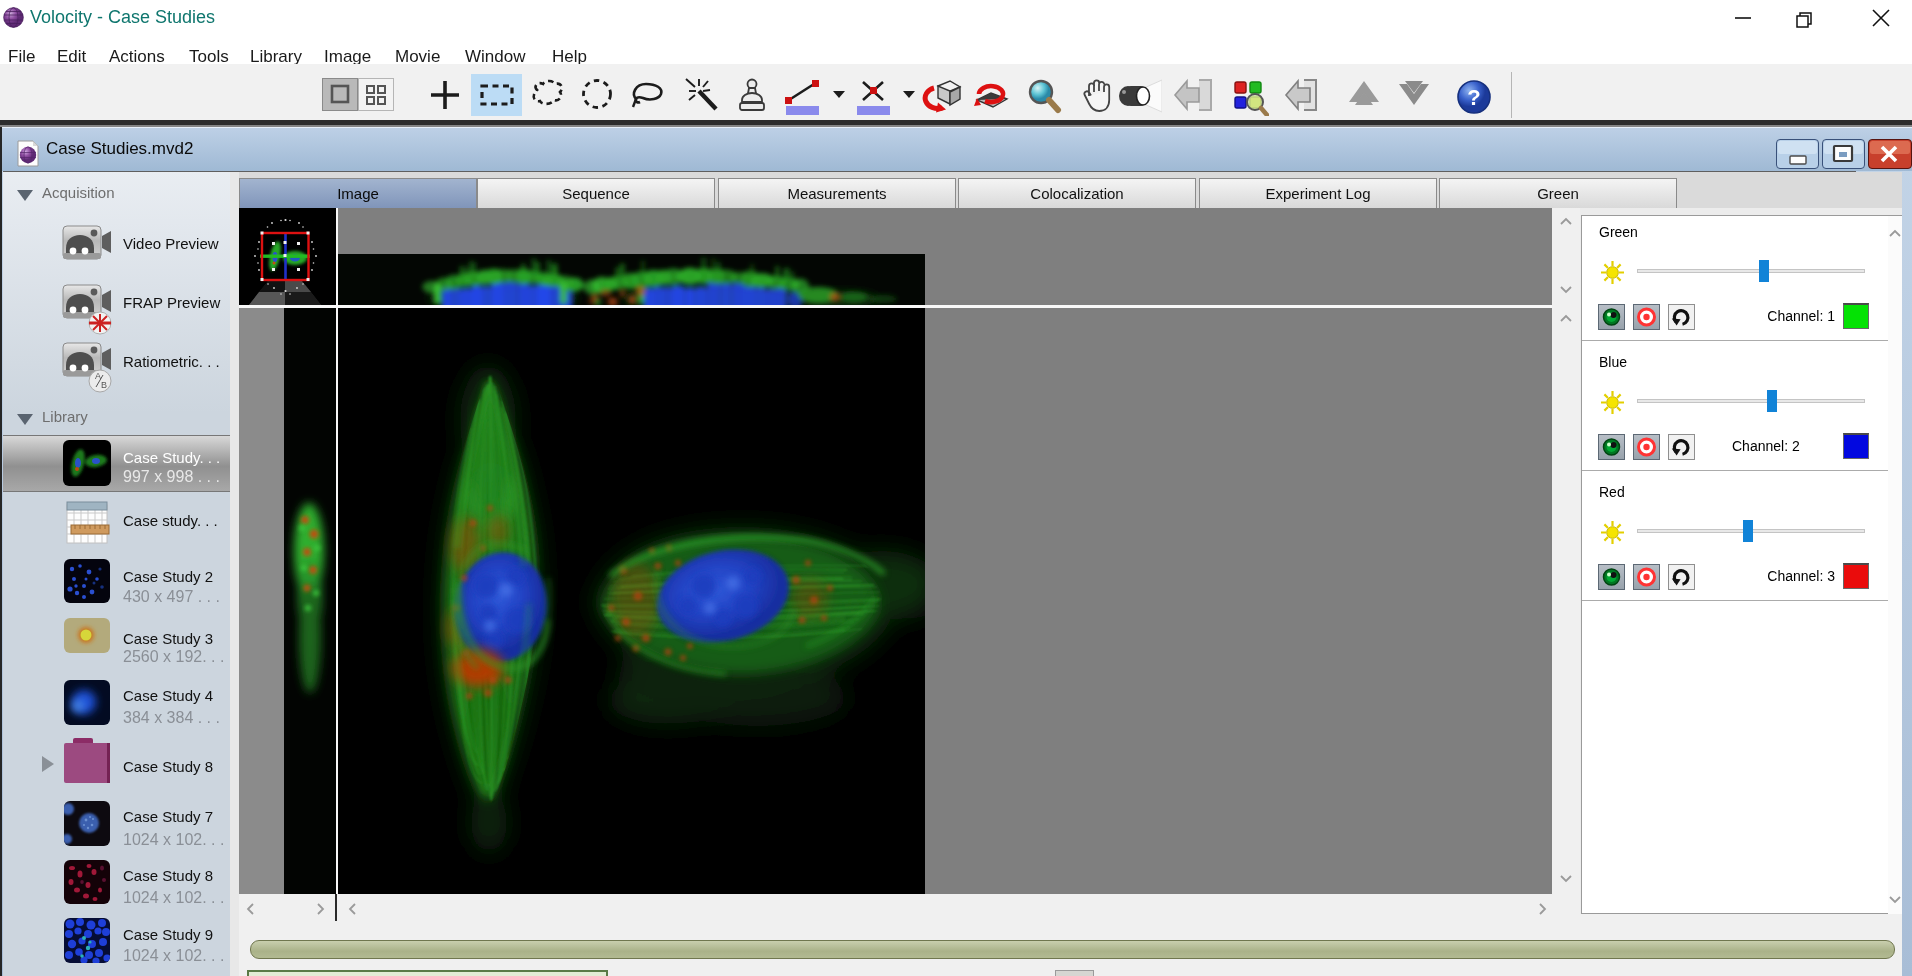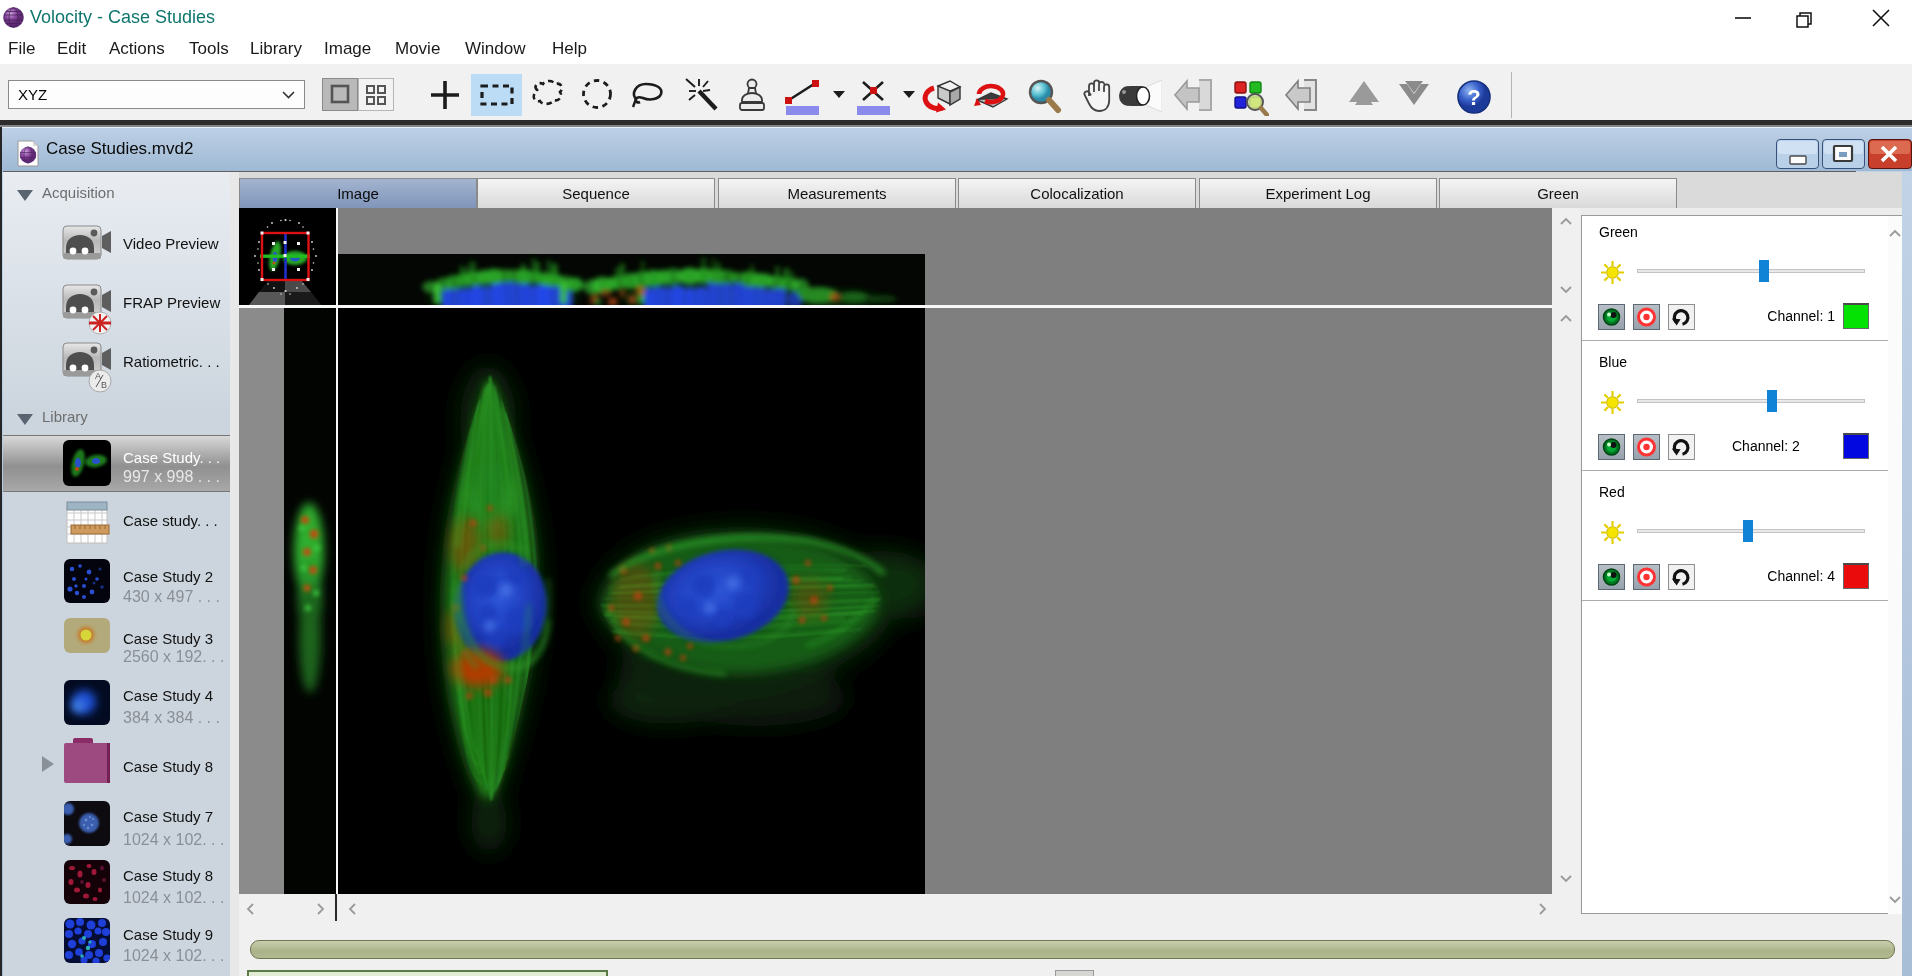--- a/index.html
+++ b/index.html
@@ -1,20 +1,20 @@
 <!DOCTYPE html>
 <html><head><meta charset="utf-8">
 <style>
 *{margin:0;padding:0;box-sizing:border-box;font-family:"Liberation Sans",sans-serif;}
 html,body{width:1912px;height:976px;overflow:hidden;background:#fff;}
 .abs{position:absolute;}
 #titlebar{position:absolute;left:0;top:0;width:1912px;height:36px;background:#ffffff;}
 #title-text{position:absolute;left:30px;top:7px;font-size:18px;color:#0f766e;}
 #menubar{position:absolute;left:0;top:36px;width:1912px;height:28px;background:#ffffff;}
-#menubar span{position:absolute;top:3px;font-size:17px;color:#1a1a1a;}
+#menubar span{position:absolute;top:11px;font-size:17px;color:#1a1a1a;}
 #toolbar{position:absolute;left:0;top:64px;width:1912px;height:56px;background:#f1f1f1;}
 #mdigap{position:absolute;left:0;top:120px;width:1912px;height:7px;background:#2d2d2d;border-bottom:2px solid #858585;}
 #combo{position:absolute;left:8px;top:16px;width:297px;height:29px;background:#fdfdfd;border:1px solid #8a8a8a;font-size:15px;color:#000;line-height:27px;padding-left:9px;}
 .tbtn{position:absolute;top:14px;width:36px;height:33px;}
 .tbtn.pressed{background:#b9b9b9;border:1px solid #8a8a8a;}
 .tbtn.light{background:#f3f3f3;border:1px solid #b5b5b5;}
 .sel-tool{position:absolute;left:471px;top:10px;width:51px;height:42px;background:#bcdcf5;}
 .ticon{position:absolute;top:14px;}
 #window{position:absolute;left:0;top:127px;width:1912px;height:849px;background:linear-gradient(#c3d4e7,#a8bdd6);}
 #wtitle{position:absolute;left:0;top:0;width:1912px;height:44px;background:linear-gradient(#bdd0e6,#9fb9d4);border-top:1px solid #e8f0fa;}
@@ -75,23 +75,20 @@
     <span style="left:57px">Edit</span>
     <span style="left:109px">Actions</span>
     <span style="left:189px">Tools</span>
     <span style="left:250px">Library</span>
     <span style="left:324px">Image</span>
     <span style="left:395px">Movie</span>
     <span style="left:465px">Window</span>
     <span style="left:552px">Help</span>
 </div>
 <div id="toolbar">
- <div id="combo">XYZ<svg class="abs" style="right:9px;top:10px" width="13" height="8" viewBox="0 0 13 8">
-        <path d="M1 1 l5.5 5.5 L12 1" stroke="#333" stroke-width="1.6" fill="none"></path>
-      </svg></div>
  <div class="tbtn pressed" style="left:322px"><svg width="34" height="31" viewBox="0 0 34 31">
         <rect x="9" y="7" width="16" height="16" fill="none" stroke="#555" stroke-width="2.6"></rect>
       </svg></div>
  <div class="tbtn light" style="left:358px"><svg width="34" height="31" viewBox="0 0 34 31">
         <g fill="none" stroke="#555" stroke-width="2">
           <rect x="8" y="7" width="7" height="7"></rect>
           <rect x="19" y="7" width="7" height="7"></rect>
           <rect x="8" y="18" width="7" height="7"></rect>
           <rect x="19" y="18" width="7" height="7"></rect>
         </g>
@@ -1001,21 +998,21 @@
                 <circle cx="10" cy="9.5" r="2" fill="#cfc"></circle>
               </svg></div>
             <div class="cbtn dark" style="left:51px;top:348px"><svg width="25" height="24" viewBox="0 0 25 24">
                 <circle cx="12.5" cy="12" r="8" fill="#fff" stroke="#f33" stroke-width="3"></circle>
                 <circle cx="12.5" cy="12" r="3.2" fill="#f33"></circle>
               </svg></div>
             <div class="cbtn lite" style="left:86px;top:348px"><svg width="25" height="24" viewBox="0 0 25 24">
                 <path d="M7 17 A6.8 6.8 0 1 1 13.5 19.2" fill="none" stroke="#111" stroke-width="3.2"></path>
                 <path d="M2.8 13.5 L7.6 20.5 L11.6 14.2 Z" fill="#111"></path>
               </svg></div>
-            <div class="chtext" style="left:150px;top:352px;width:103px;text-align:right">Channel: 4</div>
+            <div class="chtext" style="left:150px;top:352px;width:103px;text-align:right">Channel: 3</div>
             <div class="swatch" style="top:347px;background:#ea0c0c"></div>
             <div class="csep" style="top:384px"></div>
     </div>
     <div id="panelsb">
             <svg class="abs" style="left:0px;top:12px" width="14" height="14" viewBox="0 0 14 14">
               <path d="M2 8 L7 3 L12 8" fill="none" stroke="#9a9a9a" stroke-width="1.8"></path>
             </svg>
             <svg class="abs" style="left:0px;top:678px" width="14" height="14" viewBox="0 0 14 14">
               <path d="M2 3 L7 8 L12 3" fill="none" stroke="#9a9a9a" stroke-width="1.8"></path>
             </svg>

